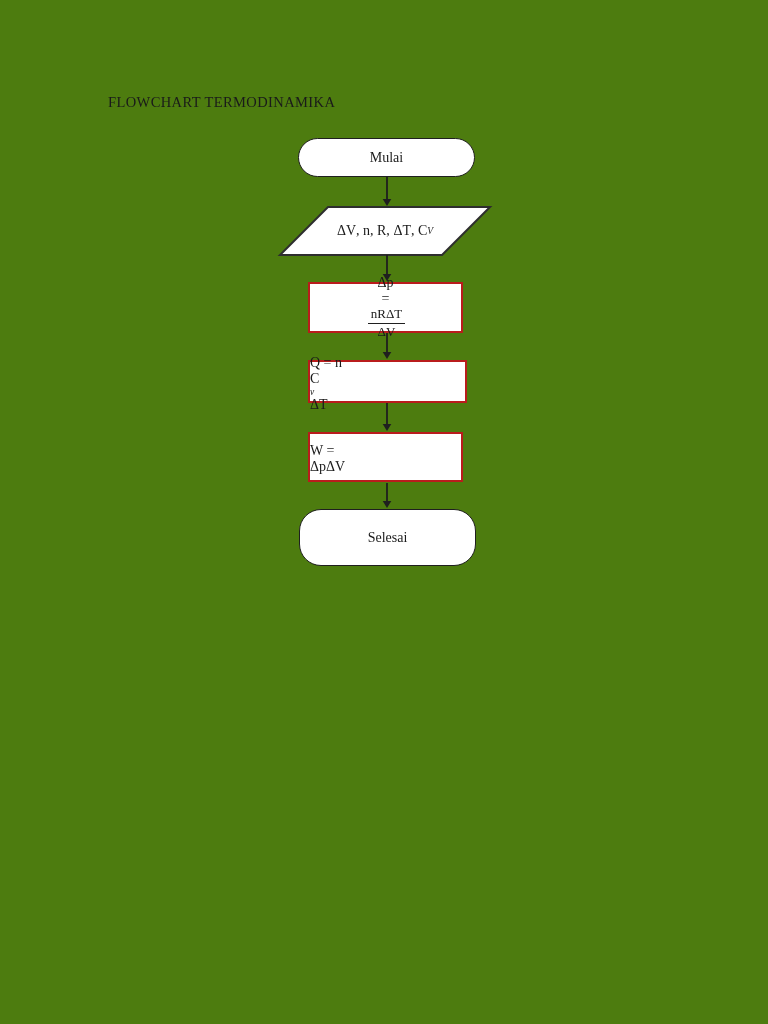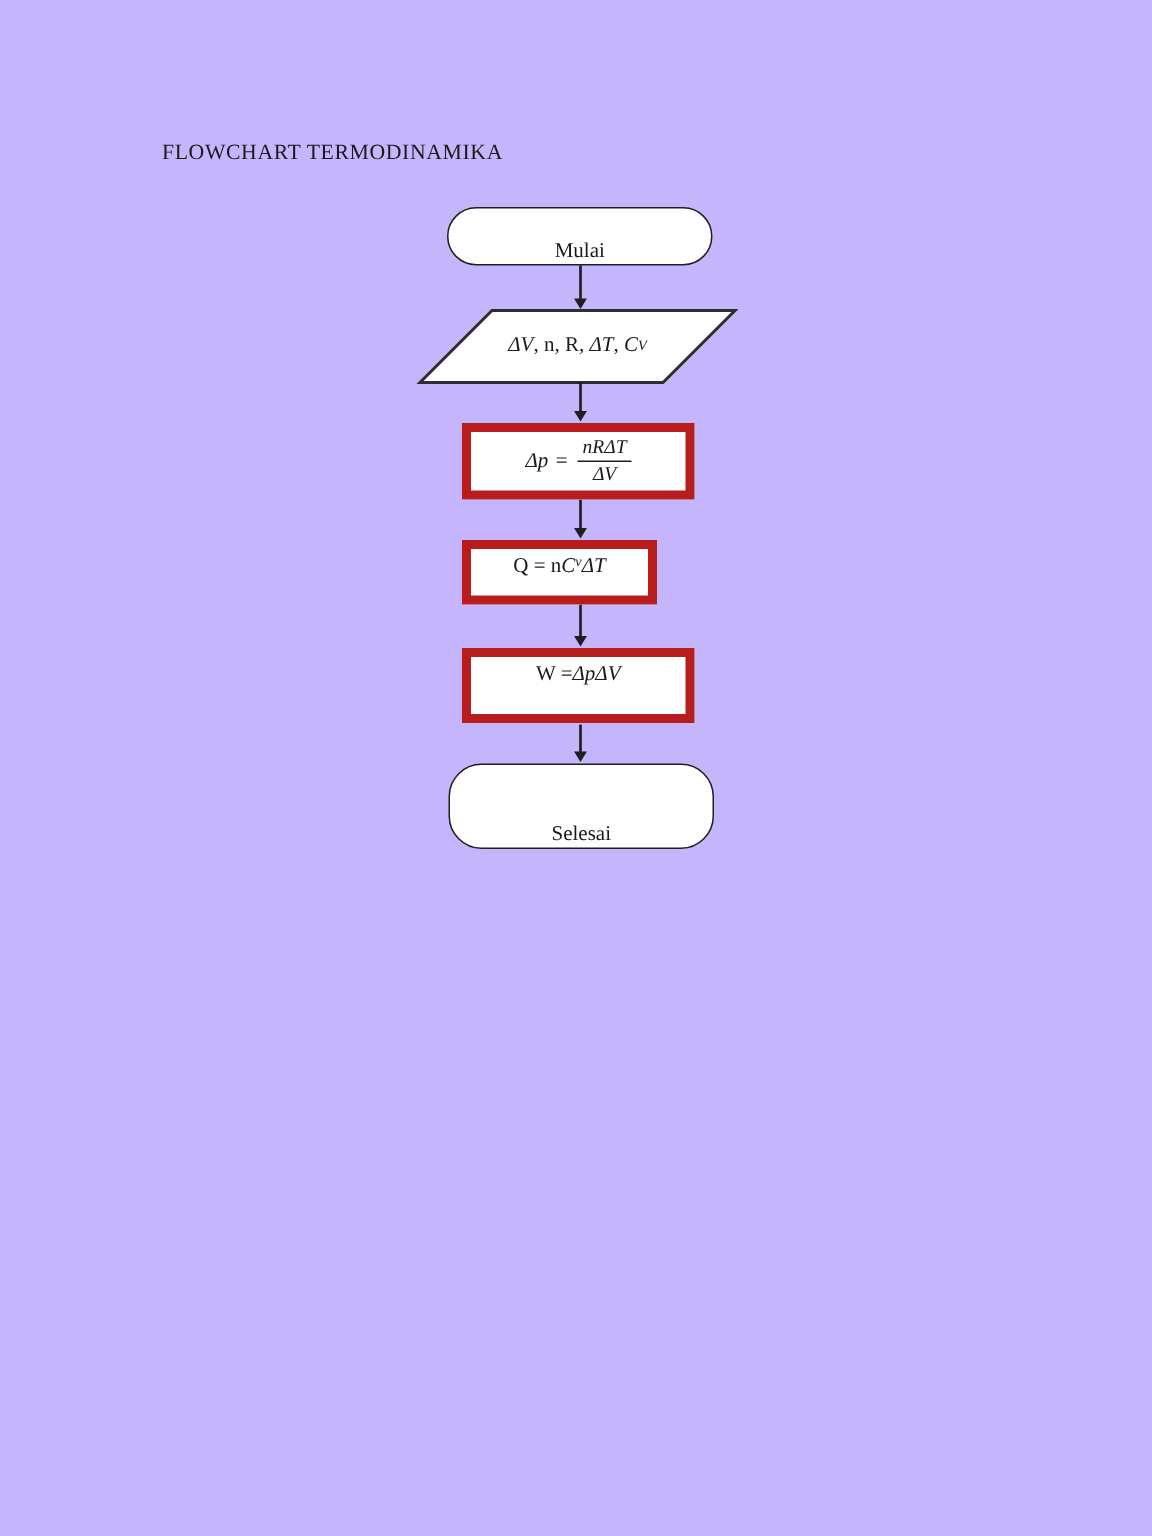--- a/index.html
+++ b/index.html
@@ -5,21 +5,21 @@
   html, body { margin: 0; padding: 0; }
   body {
     width: 768px; height: 1024px;
     background: #ffffff;
     font-family: "Liberation Serif", "DejaVu Serif", serif;
     color: #1a1a1a;
   }
   .page {
     position: relative;
     width: 768px; height: 1024px;
-    background: #c4b5fd;
+    background: #4d7c0f;
     overflow: hidden;
   }
   .doc-title {
     position: absolute;
     left: 108px; top: 94px;
     margin: 0;
     font-size: 14.5px;
     font-weight: 400;
     letter-spacing: 0.4px;
     white-space: nowrap;
@@ -38,39 +38,39 @@
     display: flex;
     align-items: center;
     justify-content: center;
     font-size: 14px;
     z-index: 2;
     white-space: nowrap;
   }
   .terminator {
     border: 1.4px solid #1f1f1f;
     border-radius: 22px;
-    align-items: flex-end;
   }
   .process {
-    border: 6px solid #b91c1c;
+    border: 2px solid #b91c1c;
+    flex-direction: column;
   }
   .toptext {
     align-items: flex-start;
     padding-top: 4px;
   }
   .io-label {
     position: absolute;
     z-index: 2;
     display: flex;
     align-items: center;
     justify-content: center;
     font-size: 14px;
     white-space: pre;
   }
-  .it { font-style: italic; }
+  .it { }
   .subs {
     font-size: 9.5px;
     font-style: italic;
     vertical-align: -3px;
   }
   .eq { margin: 0 5px; }
   .frac {
     display: inline-block;
     text-align: center;
     font-size: 13px;
@@ -134,21 +134,21 @@
 
   <div class="node process" style="left:308px; top:282px; width:155px; height:51px;">
     <span class="it">Δp</span>
     <span class="eq">=</span>
     <span class="frac">
       <span class="num it">nRΔT</span>
       <span class="den it">ΔV</span>
     </span>
   </div>
 
-  <div class="node process toptext" style="left:308px; top:360px; width:130px; height:43px;">
+  <div class="node process toptext" style="left:308px; top:360px; width:159px; height:43px;">
     <span>Q = n</span>
       <span class="it">C</span>
       <span class="subs">v</span>
       <span class="it">ΔT</span>
   </div>
 
   <div class="node process toptext" style="left:308px; top:432px; width:155px; height:50px;">
     <span>W = </span>
       <span class="it">ΔpΔV</span>
   </div>

